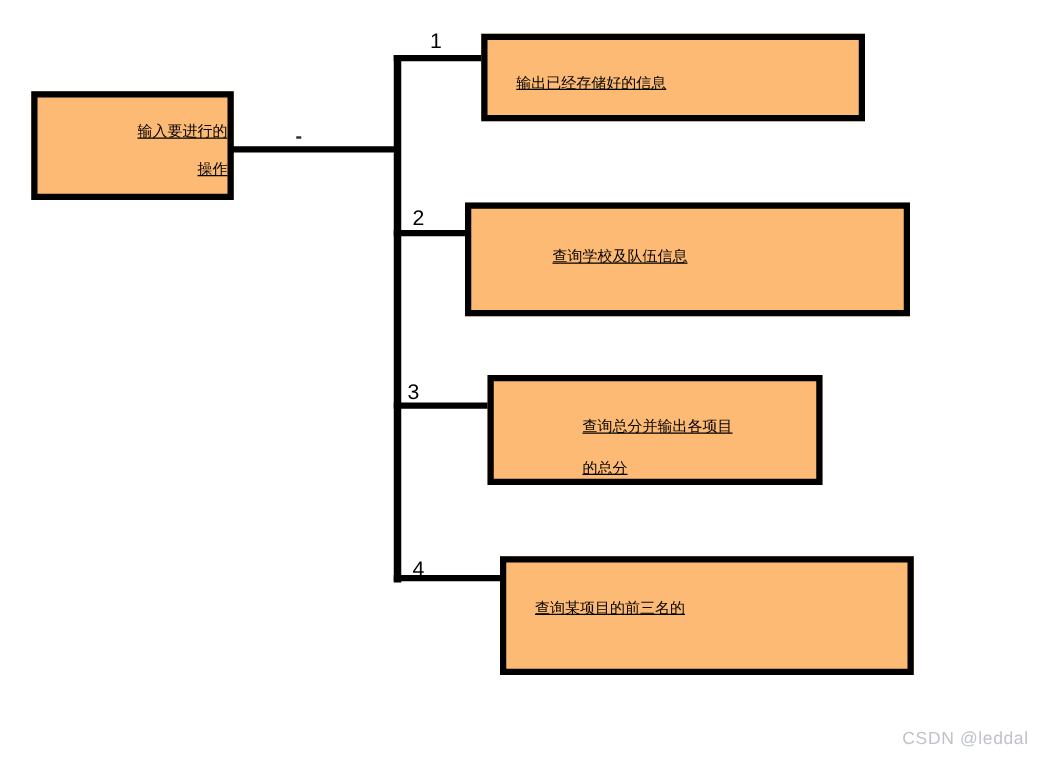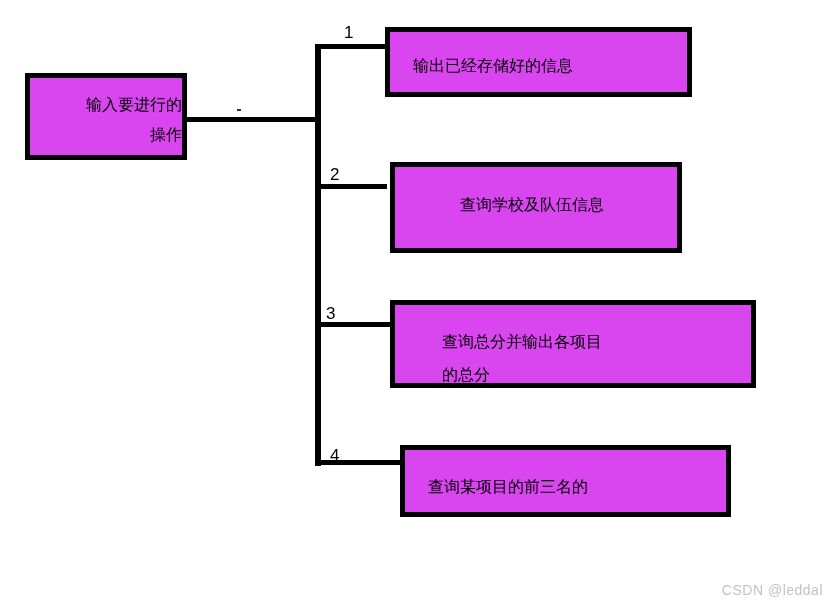--- a/index.html
+++ b/index.html
@@ -13,24 +13,25 @@
     height: 609px;
     background: #ffffff;
     font-family: "Liberation Sans", "DejaVu Sans", sans-serif;
     color: #000000;
     overflow: hidden;
   }
   .box {
     position: absolute;
     box-sizing: border-box;
     border: 5px solid #000000;
-    background: #d946ef;
-    font-size: 16px;
+    background: #fdba74;
+    font-size: 12px;
     line-height: 33px;
     color: #000000;
+    text-decoration: underline;
   }
   .box .ln {
     white-space: nowrap;
   }
   .hline {
     position: absolute;
     height: 5px;
     background: #000000;
   }
   .vline {
@@ -62,23 +63,23 @@
   }
   
   .root-box {
     left: 25px; top: 73px; width: 162px; height: 87px;
     padding: 12px 0 0 8px;
     line-height: 30px;
     text-align: right;
   }
   
   .box-1 { left: 385px; top: 27px;  width: 307px; height: 70px; padding: 26px 0 0 23px; line-height: 16px; }
-  .box-2 { left: 390px; top: 162px; width: 292px; height: 91px; padding: 30px 0 0 65px; line-height: 16px; }
-  .box-3 { left: 390px; top: 300px; width: 366px; height: 88px; padding: 20px 0 0 47px; }
-  .box-4 { left: 400px; top: 445px; width: 331px; height: 72px; padding: 20px 0 0 23px; }
+  .box-2 { left: 372px; top: 162px; width: 356px; height: 91px; padding: 30px 0 0 65px; line-height: 16px; }
+  .box-3 { left: 390px; top: 300px; width: 268px; height: 88px; padding: 20px 0 0 71px; }
+  .box-4 { left: 400px; top: 445px; width: 331px; height: 95px; padding: 20px 0 0 23px; }
 </style>
 </head>
 <body>
 
 <div class="canvas">
 
   <div class="box root-box">
     <div class="ln">输入要进行的</div>
     <div class="ln">操作</div>
   </div>

